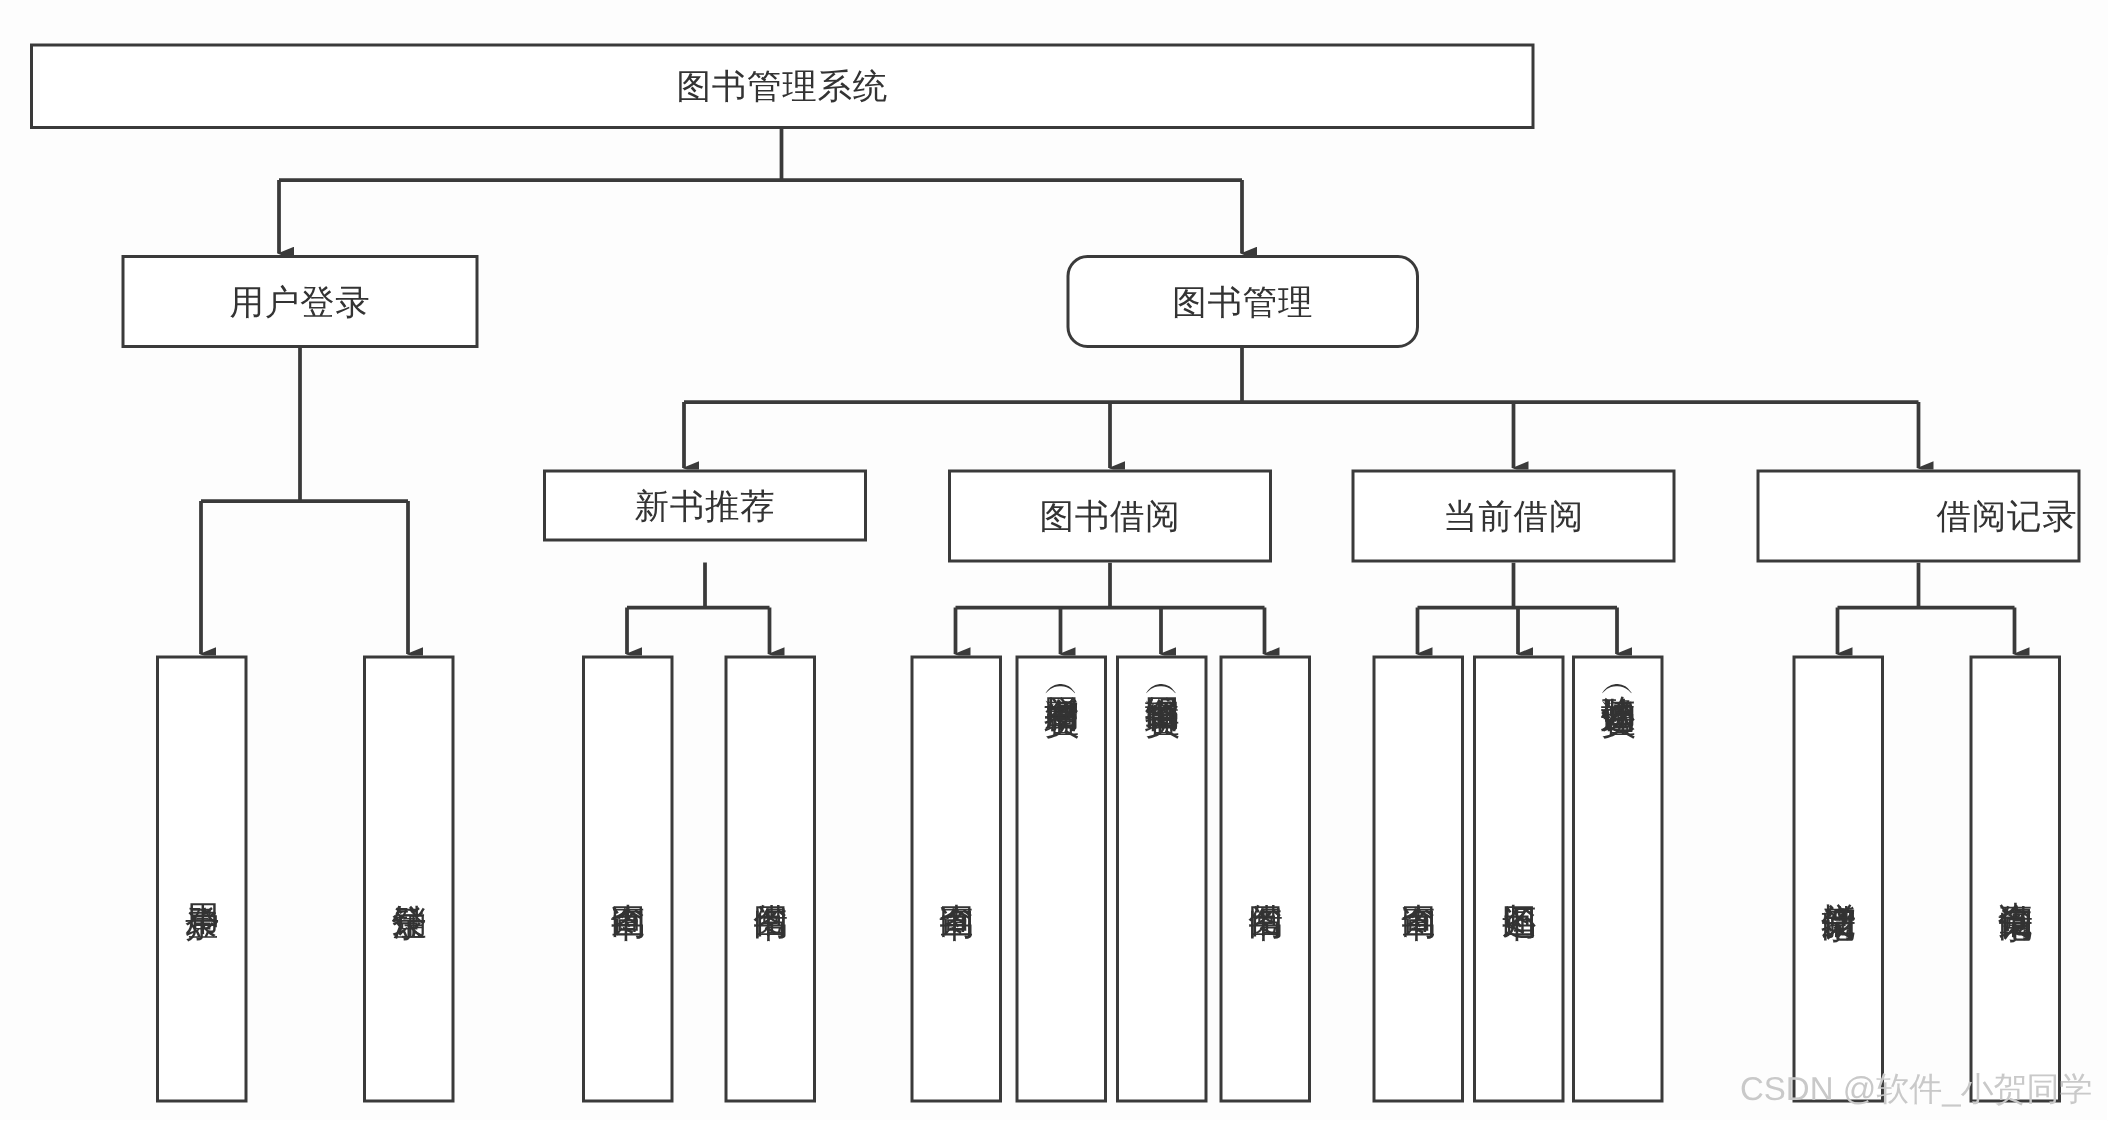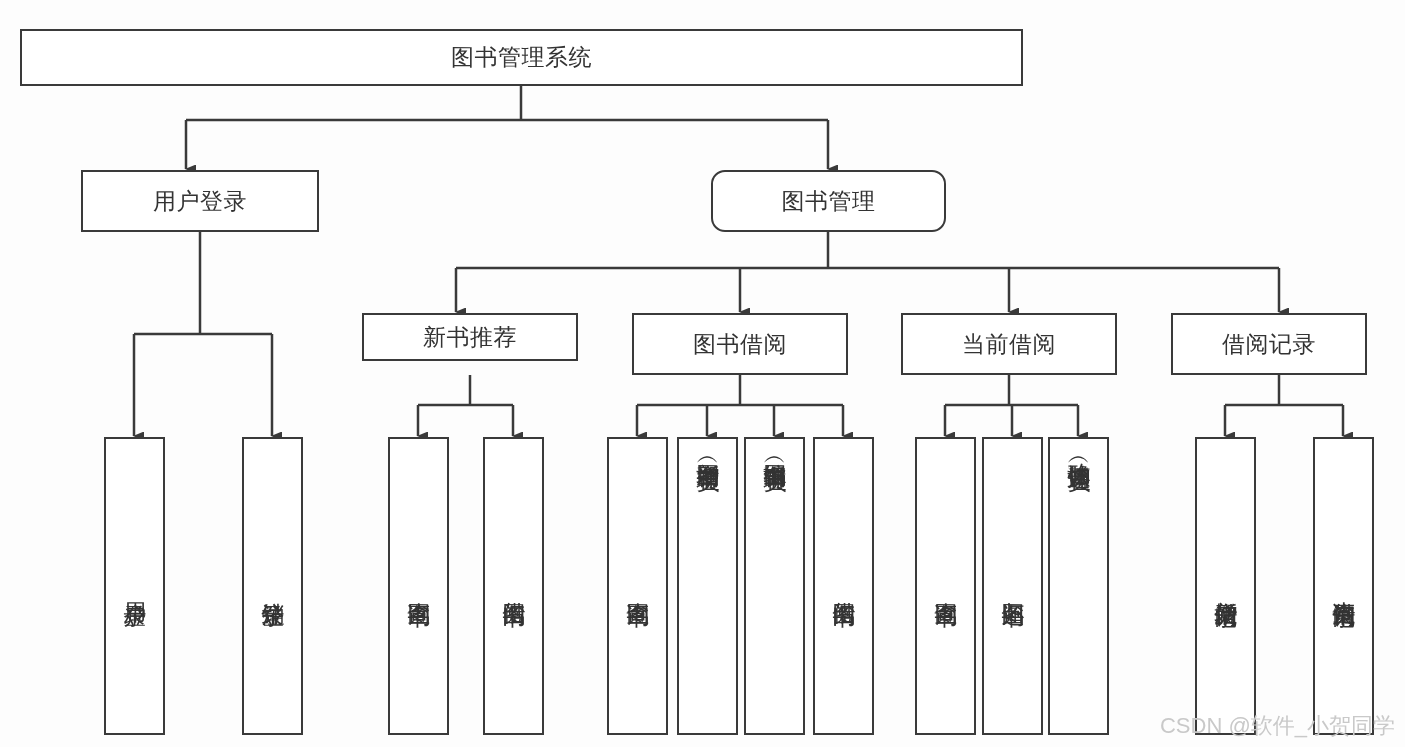--- a/index.html
+++ b/index.html
@@ -142,21 +142,21 @@
 
   <div class="node h-node" style="left: 362px; top: 313px; width: 216px; height: 48px;">
     <span class="node-label">新书推荐</span>
   </div>
   <div class="node h-node" style="left: 632px; top: 313px; width: 216px; height: 62px;">
     <span class="node-label">图书借阅</span>
   </div>
   <div class="node h-node" style="left: 901px; top: 313px; width: 216px; height: 62px;">
     <span class="node-label">当前借阅</span>
   </div>
-  <div class="node h-node" style="left: 1171px; top: 313px; width: 196px; height: 62px;">
+  <div class="node h-node" style="left: 1171px; top: 313px; width: 216px; height: 62px; justify-content: flex-end;">
     <span class="node-label">借阅记录</span>
   </div>
 
   <div class="node v-node centered-text" style="left: 104px; top: 437px; width: 61px; height: 298px;">
     <span class="node-label">用户登录</span>
   </div>
   <div class="node v-node centered-text" style="left: 242px; top: 437px; width: 61px; height: 298px;">
     <span class="node-label">注销登录</span>
   </div>
   <div class="node v-node centered-text" style="left: 388px; top: 437px; width: 61px; height: 298px;">

